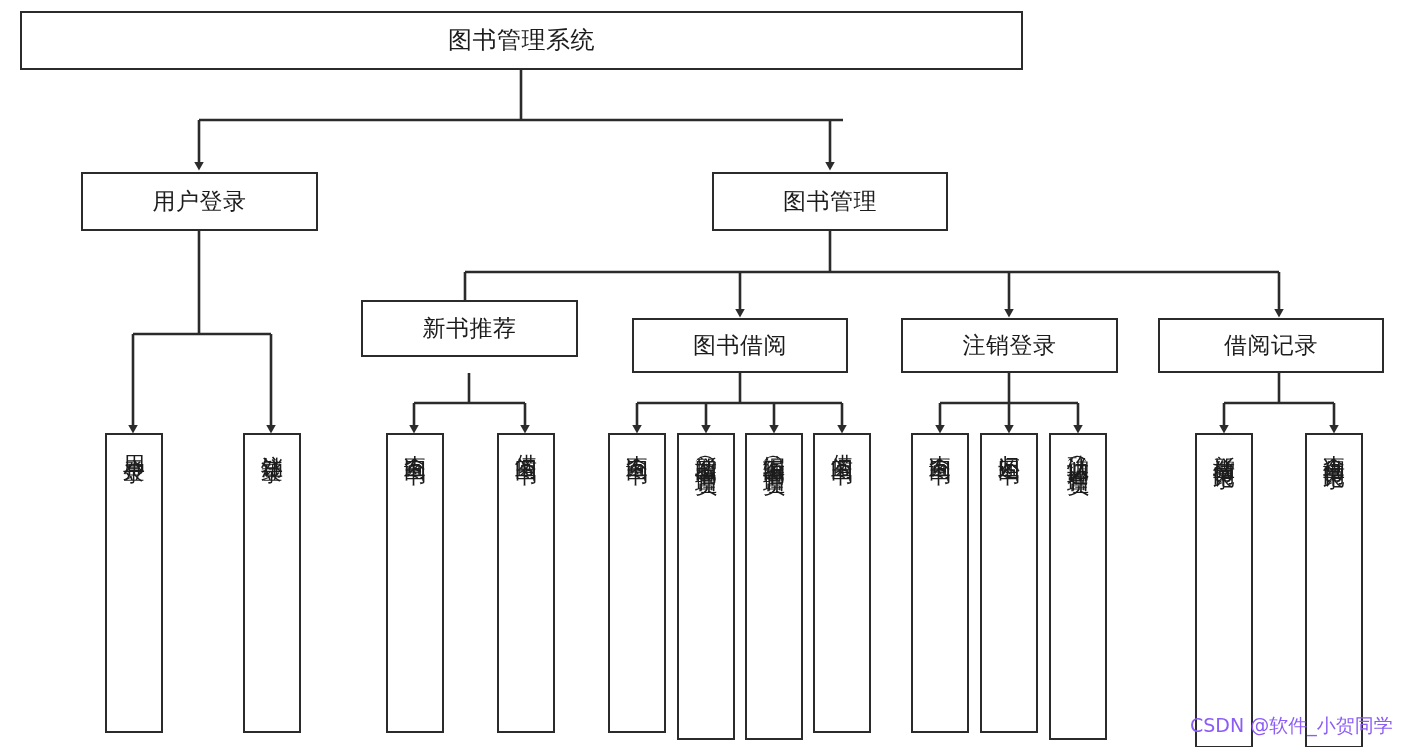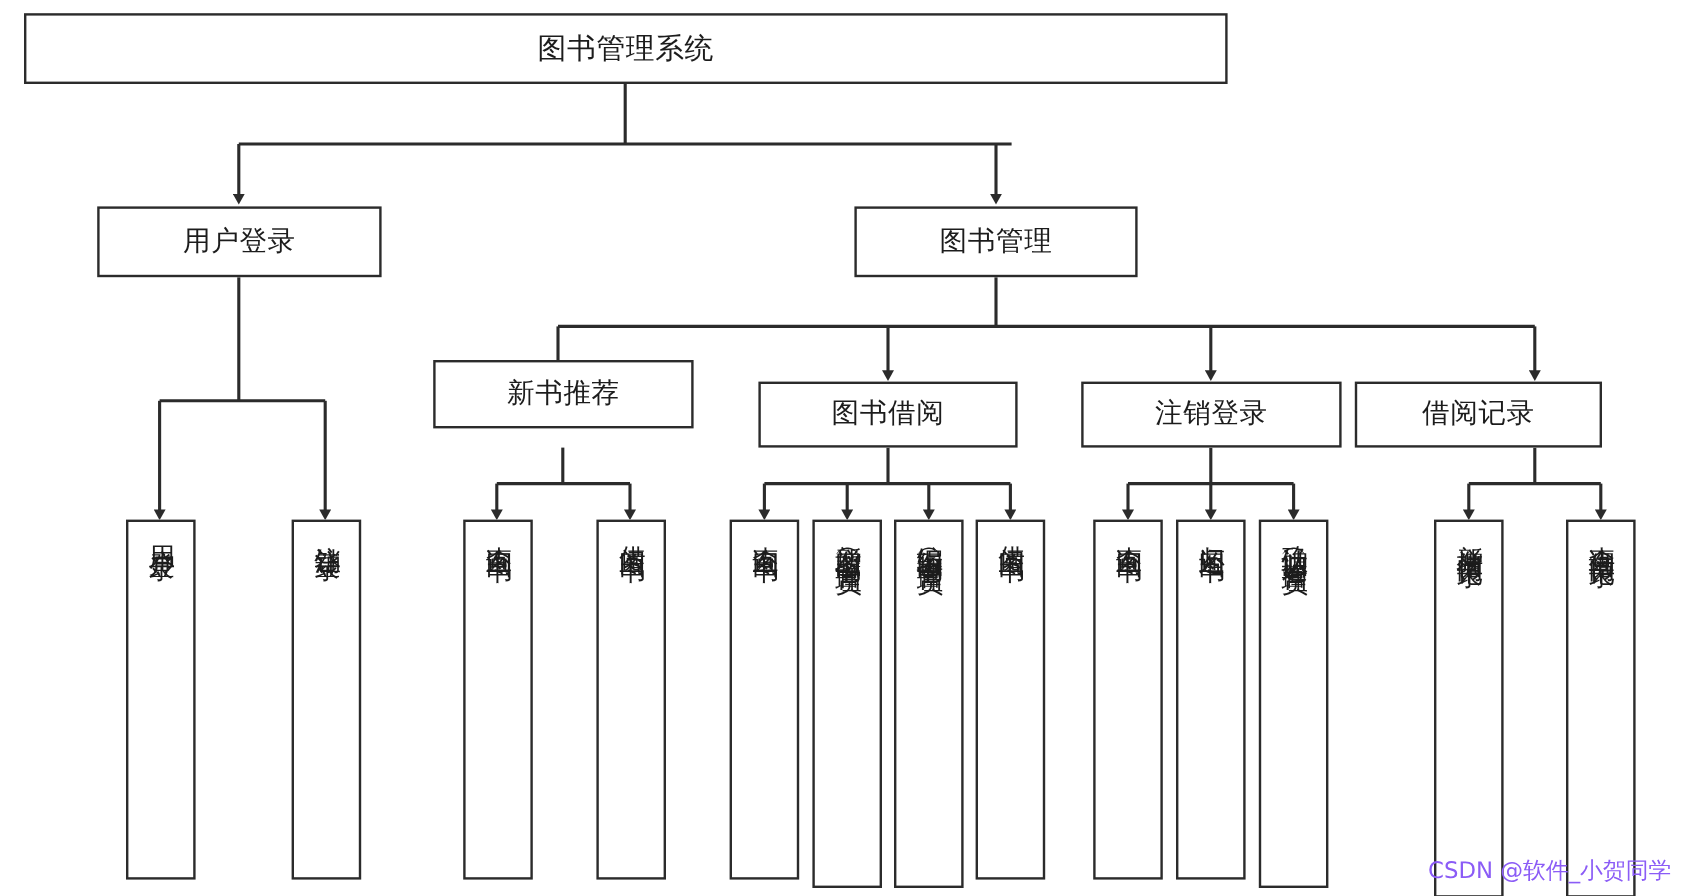--- a/index.html
+++ b/index.html
@@ -149,21 +149,21 @@
   </div>
 
   <div class="node horiz" style="left:632px; top:318px; width:216px; height:55px;justify-content:center;">
     <span class="node-label">图书借阅</span>
   </div>
 
   <div class="node horiz" style="left:901px; top:318px; width:217px; height:55px;">
     <span class="node-label">注销登录</span>
   </div>
 
-  <div class="node horiz" style="left:1129px; top:318px; width:206px; height:55px;">
+  <div class="node horiz" style="left:1158px; top:318px; width:226px; height:55px;">
     <span class="node-label">借阅记录</span>
   </div>
 
   <div class="node leaf" style="left:105px; top:433px; width:58px; height:300px;">
     <span class="node-label">用户登录</span>
   </div>
 
   <div class="node leaf" style="left:243px; top:433px; width:58px; height:300px;">
     <span class="node-label">注销登录</span>
   </div>

